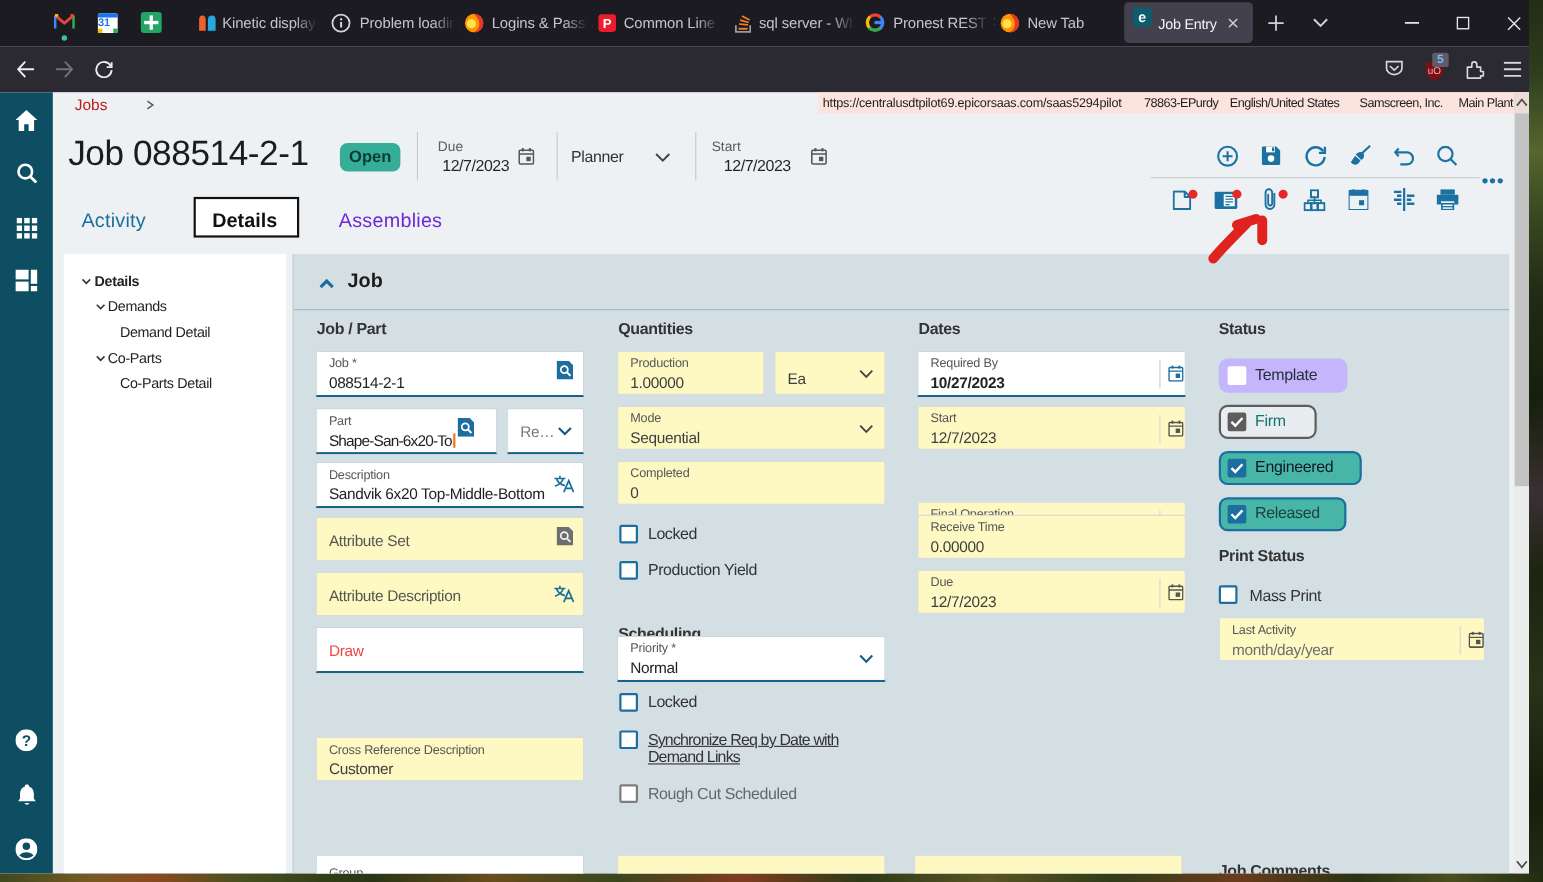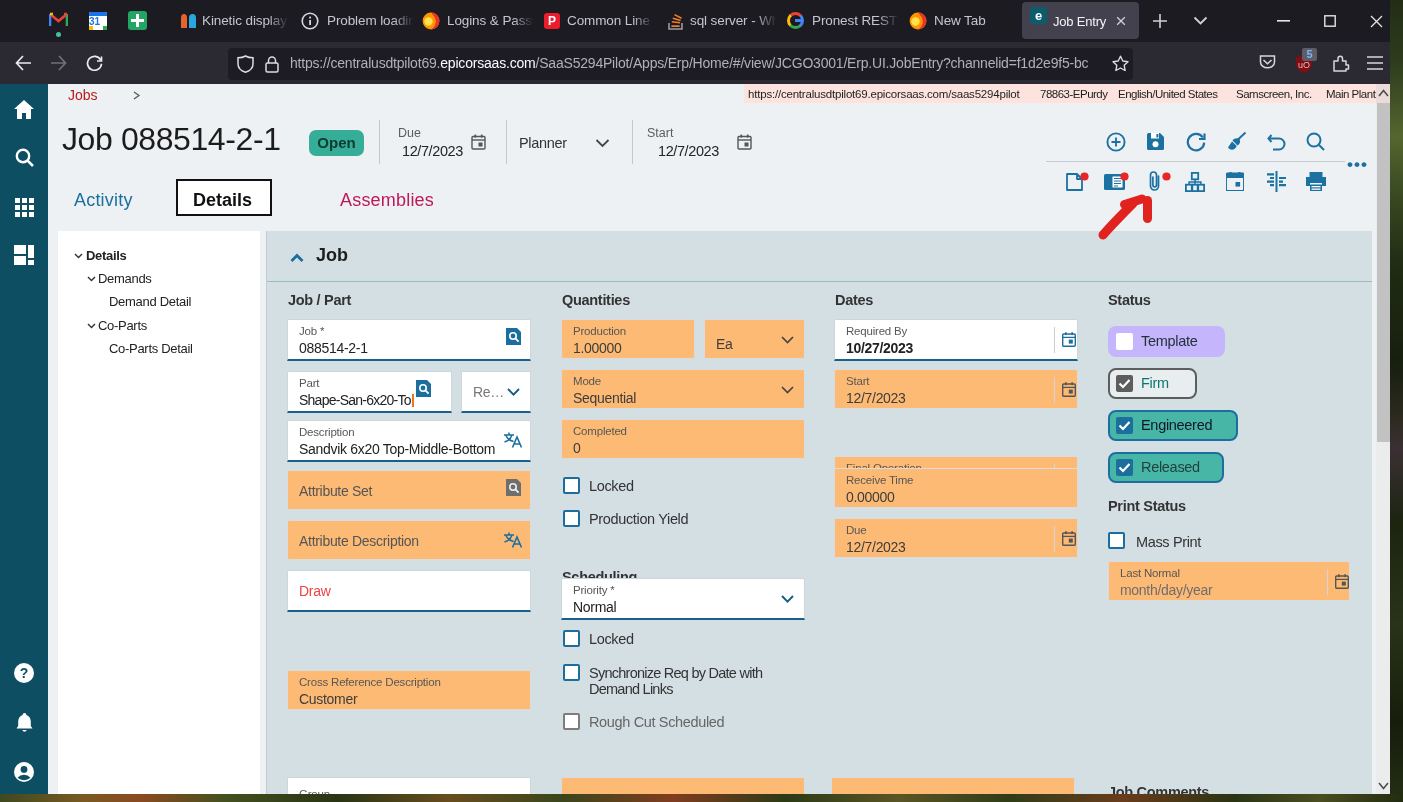--- a/index.html
+++ b/index.html
@@ -21,21 +21,21 @@
   #navbar { position:absolute; left:0; top:42px; width:1390px; height:42px; background:#2b2a33; }
   #urlbar { position:absolute; left:228px; top:48px; width:905px; height:32px; background:#1d1c25; border-radius:4px; }
   .urltxt { font-size:14px; letter-spacing:-0.2px; color:#b1afb8; white-space:nowrap; }
   
   #sidebar { position:absolute; left:0; top:84px; width:48px; height:710px; background:#0d4e62; }
   #pinkbar { position:absolute; left:744px; top:84px; width:646px; height:19px; background:#fce3de; color:#1e1e1e; font-size:11.5px; letter-spacing:-0.5px; }
   
   #treepanel { position:absolute; left:58px; top:231px; width:202px; height:563px; background:#fff; }
   #jobpanel { position:absolute; left:266px; top:231px; width:1106px; height:563px; background:#d4dfe4; border-left:1px solid #c2ccd2; }
   .field { position:absolute; width:244px; height:42px; }
-  .field.gray { background:#fdba74; border:1px solid #dbdbdb; border-radius:2px; height:40px;}
+  .field.gray { background:#fef9c3; border:1px solid #dbdbdb; border-radius:2px; height:40px;}
   .field.white { background:#fff; border:1px solid #ccd6db; border-bottom:2px solid #17618b; border-radius:2px 2px 0 0; }
   .flabel { position:absolute; left:11px; top:5px; font-size:11.5px; letter-spacing:-0.2px; color:#575757; }
   .fval { position:absolute; left:11px; top:20px; font-size:14px; letter-spacing:-0.3px; color:#222; }
   .gray .fval { color:#3d3d3d; }
   .sechead { position:absolute; font-size:14.5px; letter-spacing:-0.3px; font-weight:bold; color:#333; }
   .cb { position:absolute; width:17px; height:17px; border:2px solid #1b6e9e; border-radius:2px; background:#fff; }
   .cblabel { position:absolute; font-size:14.5px; letter-spacing:-0.35px; color:#333; }
   
   #sbtrack { position:absolute; left:1376px; top:103px; width:14px; height:691px; background:#ebecec; }
   #sbthumb { position:absolute; left:1377px; top:103px; width:13px; height:339px; background:#c2c2c2; }
@@ -169,33 +169,20 @@
       <text x="8" y="12.5" font-size="9" fill="#e9b7b9" text-anchor="middle" font-family="Liberation Sans">uO</text>
     </svg>
     <div class="abs" style="left:1302px;top:6px;width:15px;height:13px;background:#5e5c66;border-radius:2px;text-align:center;line-height:13px;font-size:11px;font-weight:bold;color:#7ab7f5;">5</div>
     <svg class="ic" style="left:1332px;top:12px;" width="18" height="18" viewBox="0 0 18 18">
       <path d="M2 7 H6 V4.5 A2.2 2.2 0 0 1 10.5 4.5 V7 H14 V11 H16.5 A0 0 0 0 1 16.5 15 H14 V17 H2 Z" fill="none" stroke="#d8d6de" stroke-width="1.5" stroke-linejoin="round"></path>
     </svg>
     <svg class="ic" style="left:1367px;top:14px;" width="16" height="14" viewBox="0 0 16 14">
         <path d="M0 1 H16 M0 7 H16 M0 13 H16" stroke="#d8d6de" stroke-width="1.7"></path>
       </svg>
   </div>
-  <div id="urlbar">
-    <svg class="ic" style="left:9px;top:7px;" width="17" height="18" viewBox="0 0 17 18">
-      <path d="M8.5 1 C10.5 2.2 13 2.8 16 2.8 V9 C16 13.5 13.1 15.8 8.5 17.2 C3.9 15.8 1 13.5 1 9 V2.8 C4 2.8 6.5 2.2 8.5 1 Z" fill="none" stroke="#dddbe3" stroke-width="1.5"></path>
-    </svg>
-    <svg class="ic" style="left:37px;top:8px;" width="14" height="17" viewBox="0 0 14 17">
-      <rect x="1" y="7" width="12" height="9" rx="1.5" fill="none" stroke="#dddbe3" stroke-width="1.5"></rect>
-      <path d="M3.5 7 V4.5 A3.5 3.5 0 0 1 10.5 4.5 V7" fill="none" stroke="#dddbe3" stroke-width="1.5"></path>
-    </svg>
-    <div class="urltxt" style="position:absolute;left:62px;top:7px;width:812px;overflow:hidden;">https://centralusdtpilot69.<span style="color:#fbfbfe;">epicorsaas.com</span>/SaaS5294Pilot/Apps/Erp/Home/#/view/JCGO3001/Erp.UI.JobEntry?channelid=f1d2e9f5-bc</div>
-    <svg class="ic" style="left:884px;top:7px;" width="17" height="17" viewBox="0 0 17 17">
-      <path d="M8.5 1.2 L10.8 6 L16 6.7 L12.2 10.3 L13.1 15.5 L8.5 13 L3.9 15.5 L4.8 10.3 L1 6.7 L6.2 6 Z" fill="none" stroke="#dddbe3" stroke-width="1.4" stroke-linejoin="round"></path>
-    </svg>
-  </div>
 
   <div id="appbg" class="abs" style="left:48px;top:84px;width:1342px;height:710px;background:#eef1f3;"></div>
   <div id="sidebar">
 
     <svg class="ic" style="left:14px;top:16px;" width="20" height="19" viewBox="0 0 20 19">
       <path d="M10 0 L20 9 H17 V19 H12 V13 H8 V19 H3 V9 H0 Z" fill="#fff"></path>
     </svg>
 
     <svg class="ic" style="left:15px;top:64px;" width="19" height="19" viewBox="0 0 19 19">
       <circle cx="8" cy="8" r="6.2" fill="none" stroke="#fff" stroke-width="2.4"></circle>
@@ -281,21 +268,21 @@
       <path d="M1 6 H14" stroke="#555" stroke-width="1.4"></path>
       <rect x="3.4" y="0.6" width="1.8" height="3" fill="#555"></rect>
         <rect x="9.8" y="0.6" width="1.8" height="3" fill="#555"></rect>
       <rect x="7.5" y="8.5" width="4" height="4" fill="#555"></rect>
     </svg>
   </div>
 
   <div class="abs" style="left:74px;top:190px;font-size:18px;letter-spacing:0.2px;color:#1a6f9e;">Activity</div>
   <div class="abs" style="left:176px;top:179px;width:96px;height:37px;background:#fff;border:2px solid #111;"></div>
   <div class="abs" style="left:193px;top:190px;font-size:18px;letter-spacing:0px;font-weight:bold;color:#111;">Details</div>
-  <div class="abs" style="left:308px;top:190px;font-size:18px;letter-spacing:0.2px;color:#be185d;margin-left:32px;">Assemblies</div>
+  <div class="abs" style="left:308px;top:190px;font-size:18px;letter-spacing:0.2px;color:#6d28d9;">Assemblies</div>
 
   <div id="icons">
 
     <svg class="ic" style="left:1106px;top:132px;" width="20" height="20" viewBox="0 0 20 20">
       <circle cx="10" cy="10" r="8.6" fill="none" stroke="#1b72a2" stroke-width="1.9"></circle>
       <path d="M10 5.5 V14.5 M5.5 10 H14.5" stroke="#1b72a2" stroke-width="1.9"></path>
     </svg>
     <svg class="ic" style="left:1147px;top:133px;" width="17" height="17" viewBox="0 0 17 17">
       <path d="M0 1.5 A1.5 1.5 0 0 1 1.5 0 H13 L17 4 V15.5 A1.5 1.5 0 0 1 15.5 17 H1.5 A1.5 1.5 0 0 1 0 15.5 Z" fill="#1b72a2"></path>
       <rect x="4" y="0" width="8" height="5.5" fill="#fff"></rect>
@@ -497,21 +484,21 @@
     <div class="field white" style="left:294px;top:347px;">
       <div class="flabel">Priority *</div>
         <div class="fval">Normal</div>
       <svg class="ic" style="left:219px;top:16px;" width="13" height="9" viewBox="0 0 13 9">
           <path d="M1 1 L6.5 6.6 L12 1" fill="none" stroke="#135d84" stroke-width="1.9"></path>
         </svg>
     </div>
     <div class="cb" style="left:296px;top:399px;"></div>
     <div class="cblabel" style="left:322px;top:400px;">Locked</div>
     <div class="cb" style="left:296px;top:433px;"></div>
-    <div class="cblabel" style="left:322px;top:434px;letter-spacing:-0.75px;">Synchronize Req by Date with<br>Demand Links</div>
+    <div class="cblabel" style="left:322px;top:434px;letter-spacing:-0.75px;text-decoration:underline;">Synchronize Req by Date with<br>Demand Links</div>
     <div class="cb" style="left:296px;top:482px;border-color:#7d7d7d;"></div>
     <div class="cblabel" style="left:322px;top:483px;color:#666;">Rough Cut Scheduled</div>
 
     <div class="sechead" style="left:568px;top:61px;">Dates</div>
     <div class="field white" style="left:567px;top:88px;">
       <div class="flabel">Required By</div>
         <div class="fval" style="font-weight:bold;">10/27/2023</div>
       <div class="abs" style="left:219px;top:7px;width:1px;height:26px;background:#ccc;"></div>
       <svg class="ic" style="left:227px;top:12px;" width="14" height="15" viewBox="0 0 14 15">
         <rect x="0.7" y="2" width="12.6" height="12.3" rx="1" fill="none" stroke="#1b6e9e" stroke-width="1.4"></rect>
@@ -588,21 +575,21 @@
         <svg width="17" height="17" viewBox="0 0 17 17">
             <path d="M3.5 8.5 L7 12 L13.5 5" fill="none" stroke="#fff" stroke-width="2.2"></path>
           </svg>
       </div>
       <div class="abs" style="left:31px;top:5px;font-size:14.5px;letter-spacing:-0.3px;color:#20413c;">Released</div>
     </div>
     <div class="sechead" style="left:841px;top:267px;">Print Status</div>
     <div class="cb" style="left:841px;top:301px;"></div>
     <div class="cblabel" style="left:869px;top:303px;">Mass Print</div>
     <div class="field gray" style="left:841px;top:330px;width:242px;">
-      <div class="flabel">Last Normal</div>
+      <div class="flabel">Last Activity</div>
         <div class="fval" style="color:#6e6e6e;">month/day/year</div>
       <div class="abs" style="left:218px;top:7px;width:1px;height:26px;background:#d5d5d5;"></div>
       <svg class="ic" style="left:226px;top:12px;" width="14" height="15" viewBox="0 0 14 15">
         <rect x="0.7" y="2" width="12.6" height="12.3" rx="1" fill="none" stroke="#555" stroke-width="1.4"></rect>
         <path d="M0.7 5.4 H13.3" stroke="#555" stroke-width="1.3"></path>
         <rect x="3" y="0.3" width="1.7" height="2.8" fill="#555"></rect>
           <rect x="9.3" y="0.3" width="1.7" height="2.8" fill="#555"></rect>
         <rect x="6.8" y="7.6" width="4" height="4" fill="#555"></rect>
       </svg>
     </div>

